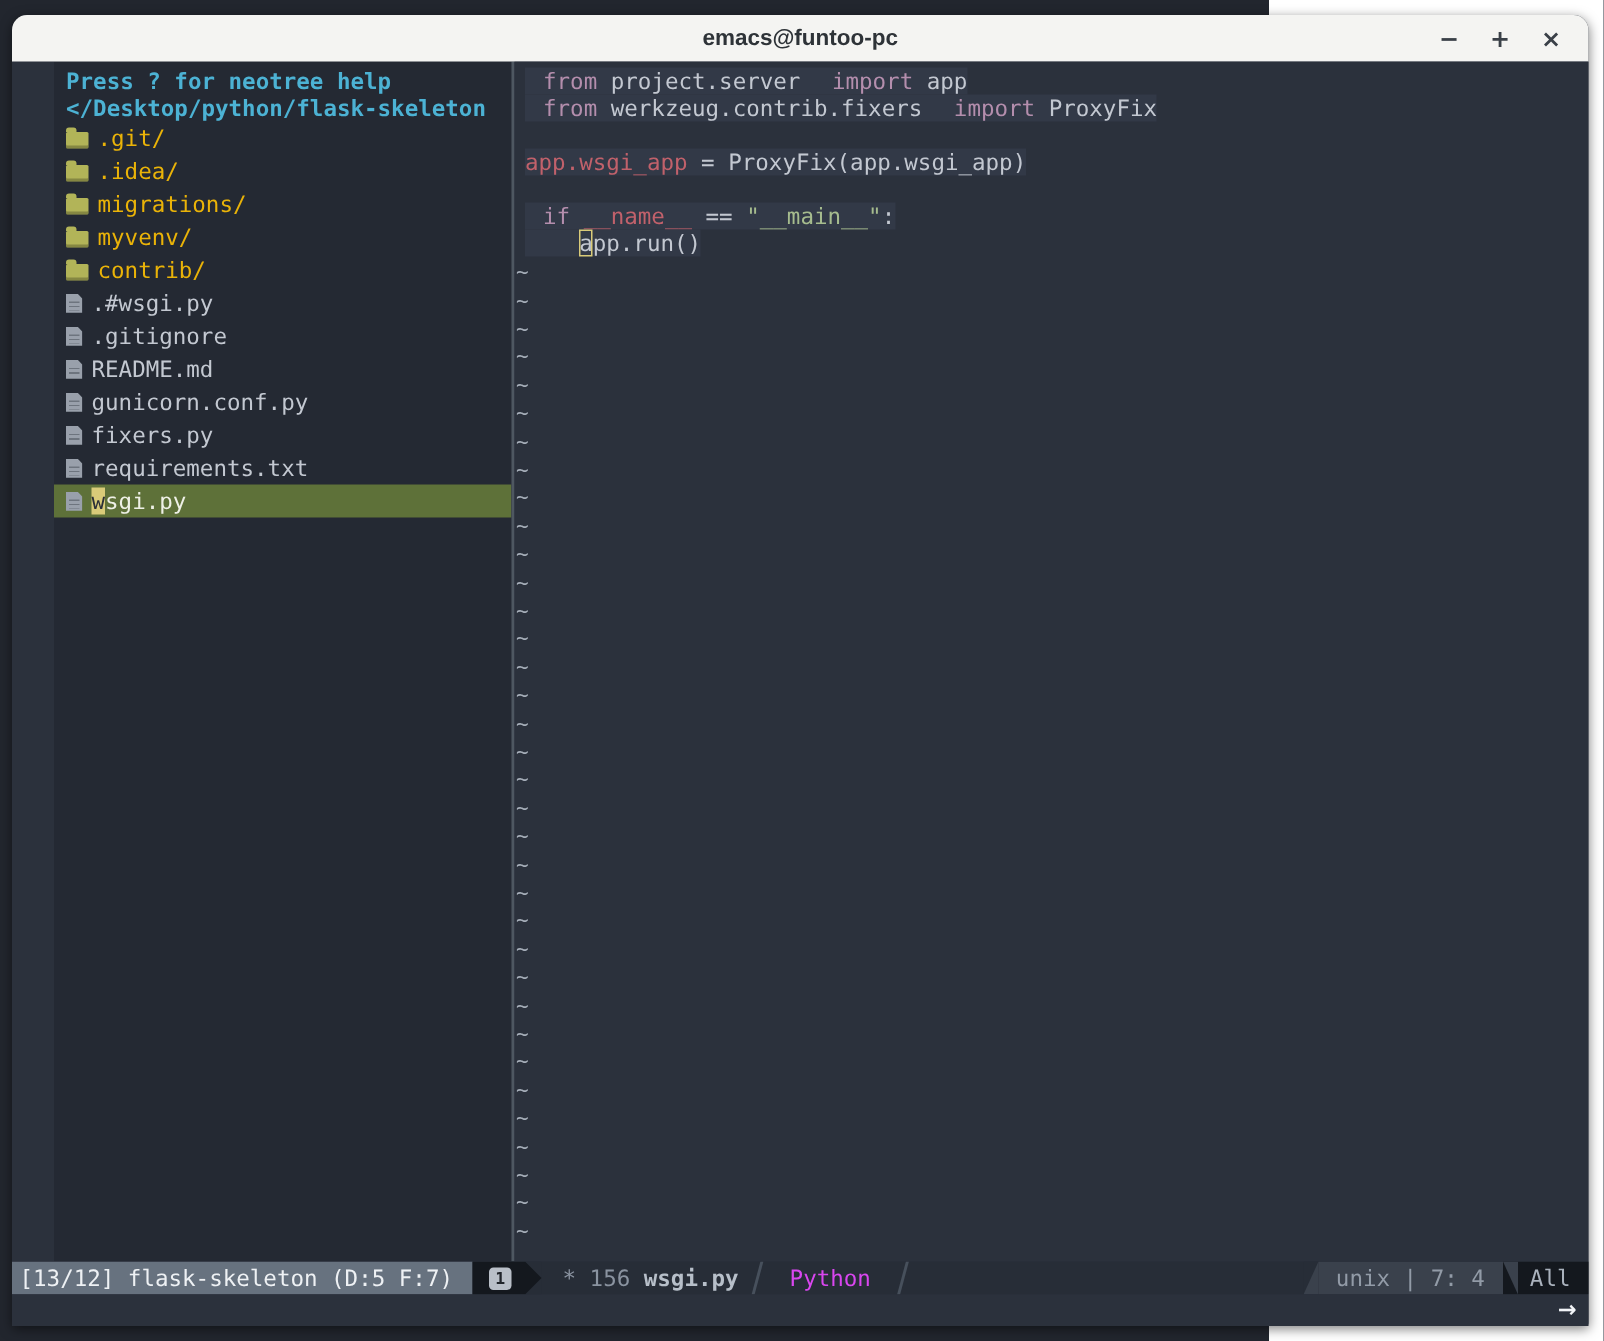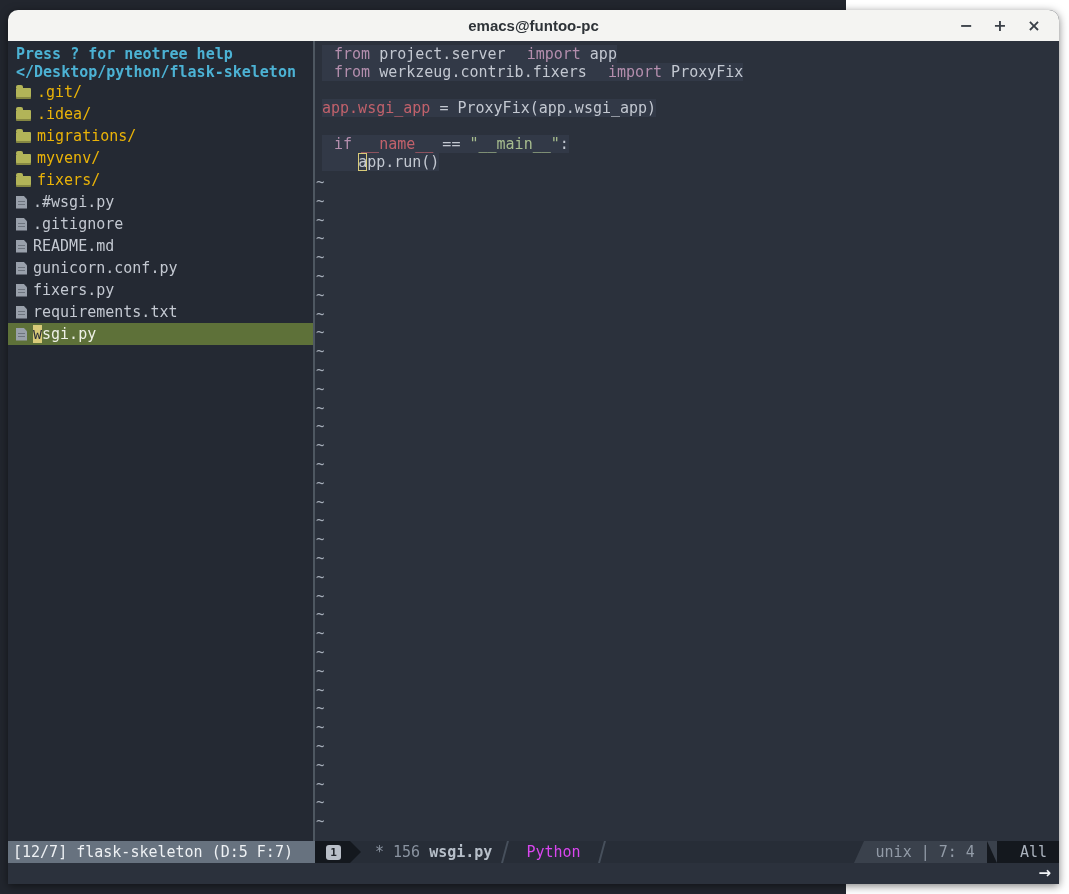--- a/index.html
+++ b/index.html
@@ -15,21 +15,21 @@
   
   .titlebar { height:31px; flex:none; background:#f4f4f2; border-radius:10px 10px 0 0;
               position:relative; display:flex; align-items:center; justify-content:center; }
   .title-text { font-family:"Liberation Sans", sans-serif; font-weight:bold; font-size:15px; color:#2e3338; }
   .win-buttons { position:absolute; right:12px; top:0; height:31px; display:flex; align-items:center; gap:8px; }
   .win-btn { width:26px; height:26px; display:flex; align-items:center; justify-content:center;
              color:#3a4048; font-size:16px; font-weight:bold; cursor:default;
              font-family:"DejaVu Sans", sans-serif; }
 
   
-  .main { flex:none; height:800px; display:flex; overflow:hidden; }
+  .main { flex:none; height:800px; display:flex; overflow:hidden;padding-left:28px; }
 
   
   .neotree { width:305px; flex:none; background:#242933; padding-top:4px; overflow:hidden;
              font-size:15px; }
   .nt-head { height:18px; line-height:18px; padding-left:8px; color:#4cb2d4; font-weight:bold; white-space:pre; }
   .nt-row { height:22px; display:flex; align-items:center; padding-left:8px; white-space:pre; }
   .nt-row.selected { background:#5e7139; }
   .nt-dirname { color:#eab308; margin-left:6px; }
   .nt-filename { color:#c3c8d1; margin-left:6px; }
   .nt-row.selected .nt-filename { color:#eef0e6; }
@@ -77,21 +77,21 @@
               margin:0 12px; }
   .ml-mode { color:#d946ef; padding:0 8px; line-height:22px; }
   .ml-stretch { flex:1; }
   .tri-unix-left { width:0; height:0; flex:none; background:#272d37;
                    border-bottom:22px solid #3a414c; border-left:10px solid transparent; }
   .ml-unix { flex:none; background:#3a414c; color:#929ba7; line-height:22px;
              padding:0 12px; white-space:pre; }
   .tri-unix-right { width:0; height:0; flex:none; background:#14181e;
                     border-top:22px solid #3a414c; border-left:10px solid transparent; }
   .ml-all { flex:none; background:#14181e; color:#aab2bd; line-height:22px;
-            padding:0 12px 0 23px; }
+            padding:0 12px 0 8px; }
 
   
   .echoarea { flex:1; background:#2b313c; position:relative; }
   .echo-arrow { position:absolute; right:8px; top:1px; color:#f2f4f7; font-weight:bold;
                 font-size:15px; font-family:"DejaVu Sans", sans-serif; }
 </style>
 </head>
 <body>
 
 <div class="desktop">
@@ -109,21 +109,21 @@
     <div class="main">
 
       <div class="neotree">
         <div class="nt-head">Press ? for neotree help</div>
         <div class="nt-head">&lt;/Desktop/python/flask-skeleton</div>
         <div id="nt-dirs">
             <div class="nt-row"><span class="icon-folder"></span><span class="nt-dirname">.git/</span></div>
             <div class="nt-row"><span class="icon-folder"></span><span class="nt-dirname">.idea/</span></div>
             <div class="nt-row"><span class="icon-folder"></span><span class="nt-dirname">migrations/</span></div>
             <div class="nt-row"><span class="icon-folder"></span><span class="nt-dirname">myvenv/</span></div>
-            <div class="nt-row"><span class="icon-folder"></span><span class="nt-dirname">fixers/</span></div>
+            <div class="nt-row"><span class="icon-folder"></span><span class="nt-dirname">contrib/</span></div>
           </div>
         <div id="nt-files">
             <div class="nt-row"><span class="icon-file"></span><span class="nt-filename">.#wsgi.py</span></div>
             <div class="nt-row"><span class="icon-file"></span><span class="nt-filename">.gitignore</span></div>
             <div class="nt-row"><span class="icon-file"></span><span class="nt-filename">README.md</span></div>
             <div class="nt-row"><span class="icon-file"></span><span class="nt-filename">gunicorn.conf.py</span></div>
             <div class="nt-row"><span class="icon-file"></span><span class="nt-filename">fixers.py</span></div>
             <div class="nt-row"><span class="icon-file"></span><span class="nt-filename">requirements.txt</span></div>
             <div class="nt-row selected"><span class="icon-file"></span><span class="nt-filename"><span class="nt-cursor">w</span>sgi.py</span></div>
           </div>
@@ -175,21 +175,21 @@
             <div class="tilde">~</div>
             <div class="tilde">~</div>
             <div class="tilde">~</div>
             <div class="tilde">~</div>
             <div class="tilde">~</div>
           </div>
       </div>
     </div>
 
     <div class="modeline">
-      <div class="ml-neotree">[12/7] flask-skeleton (D:5 F:7)</div>
+      <div class="ml-neotree">[13/12] flask-skeleton (D:5 F:7)</div>
       <div class="ml-badge-seg">
         <span class="ml-badge">1</span>
       </div>
       <div class="pl-arrow-right"></div>
       <div class="ml-buffer">
         <span class="ml-dim">*</span><span class="ml-dim"> </span><span class="ml-dim">156</span><span> </span><span class="ml-bright">wsgi.py</span>
       </div>
       <div class="ml-slant"></div>
       <div class="ml-mode">Python</div>
       <div class="ml-slant"></div>

